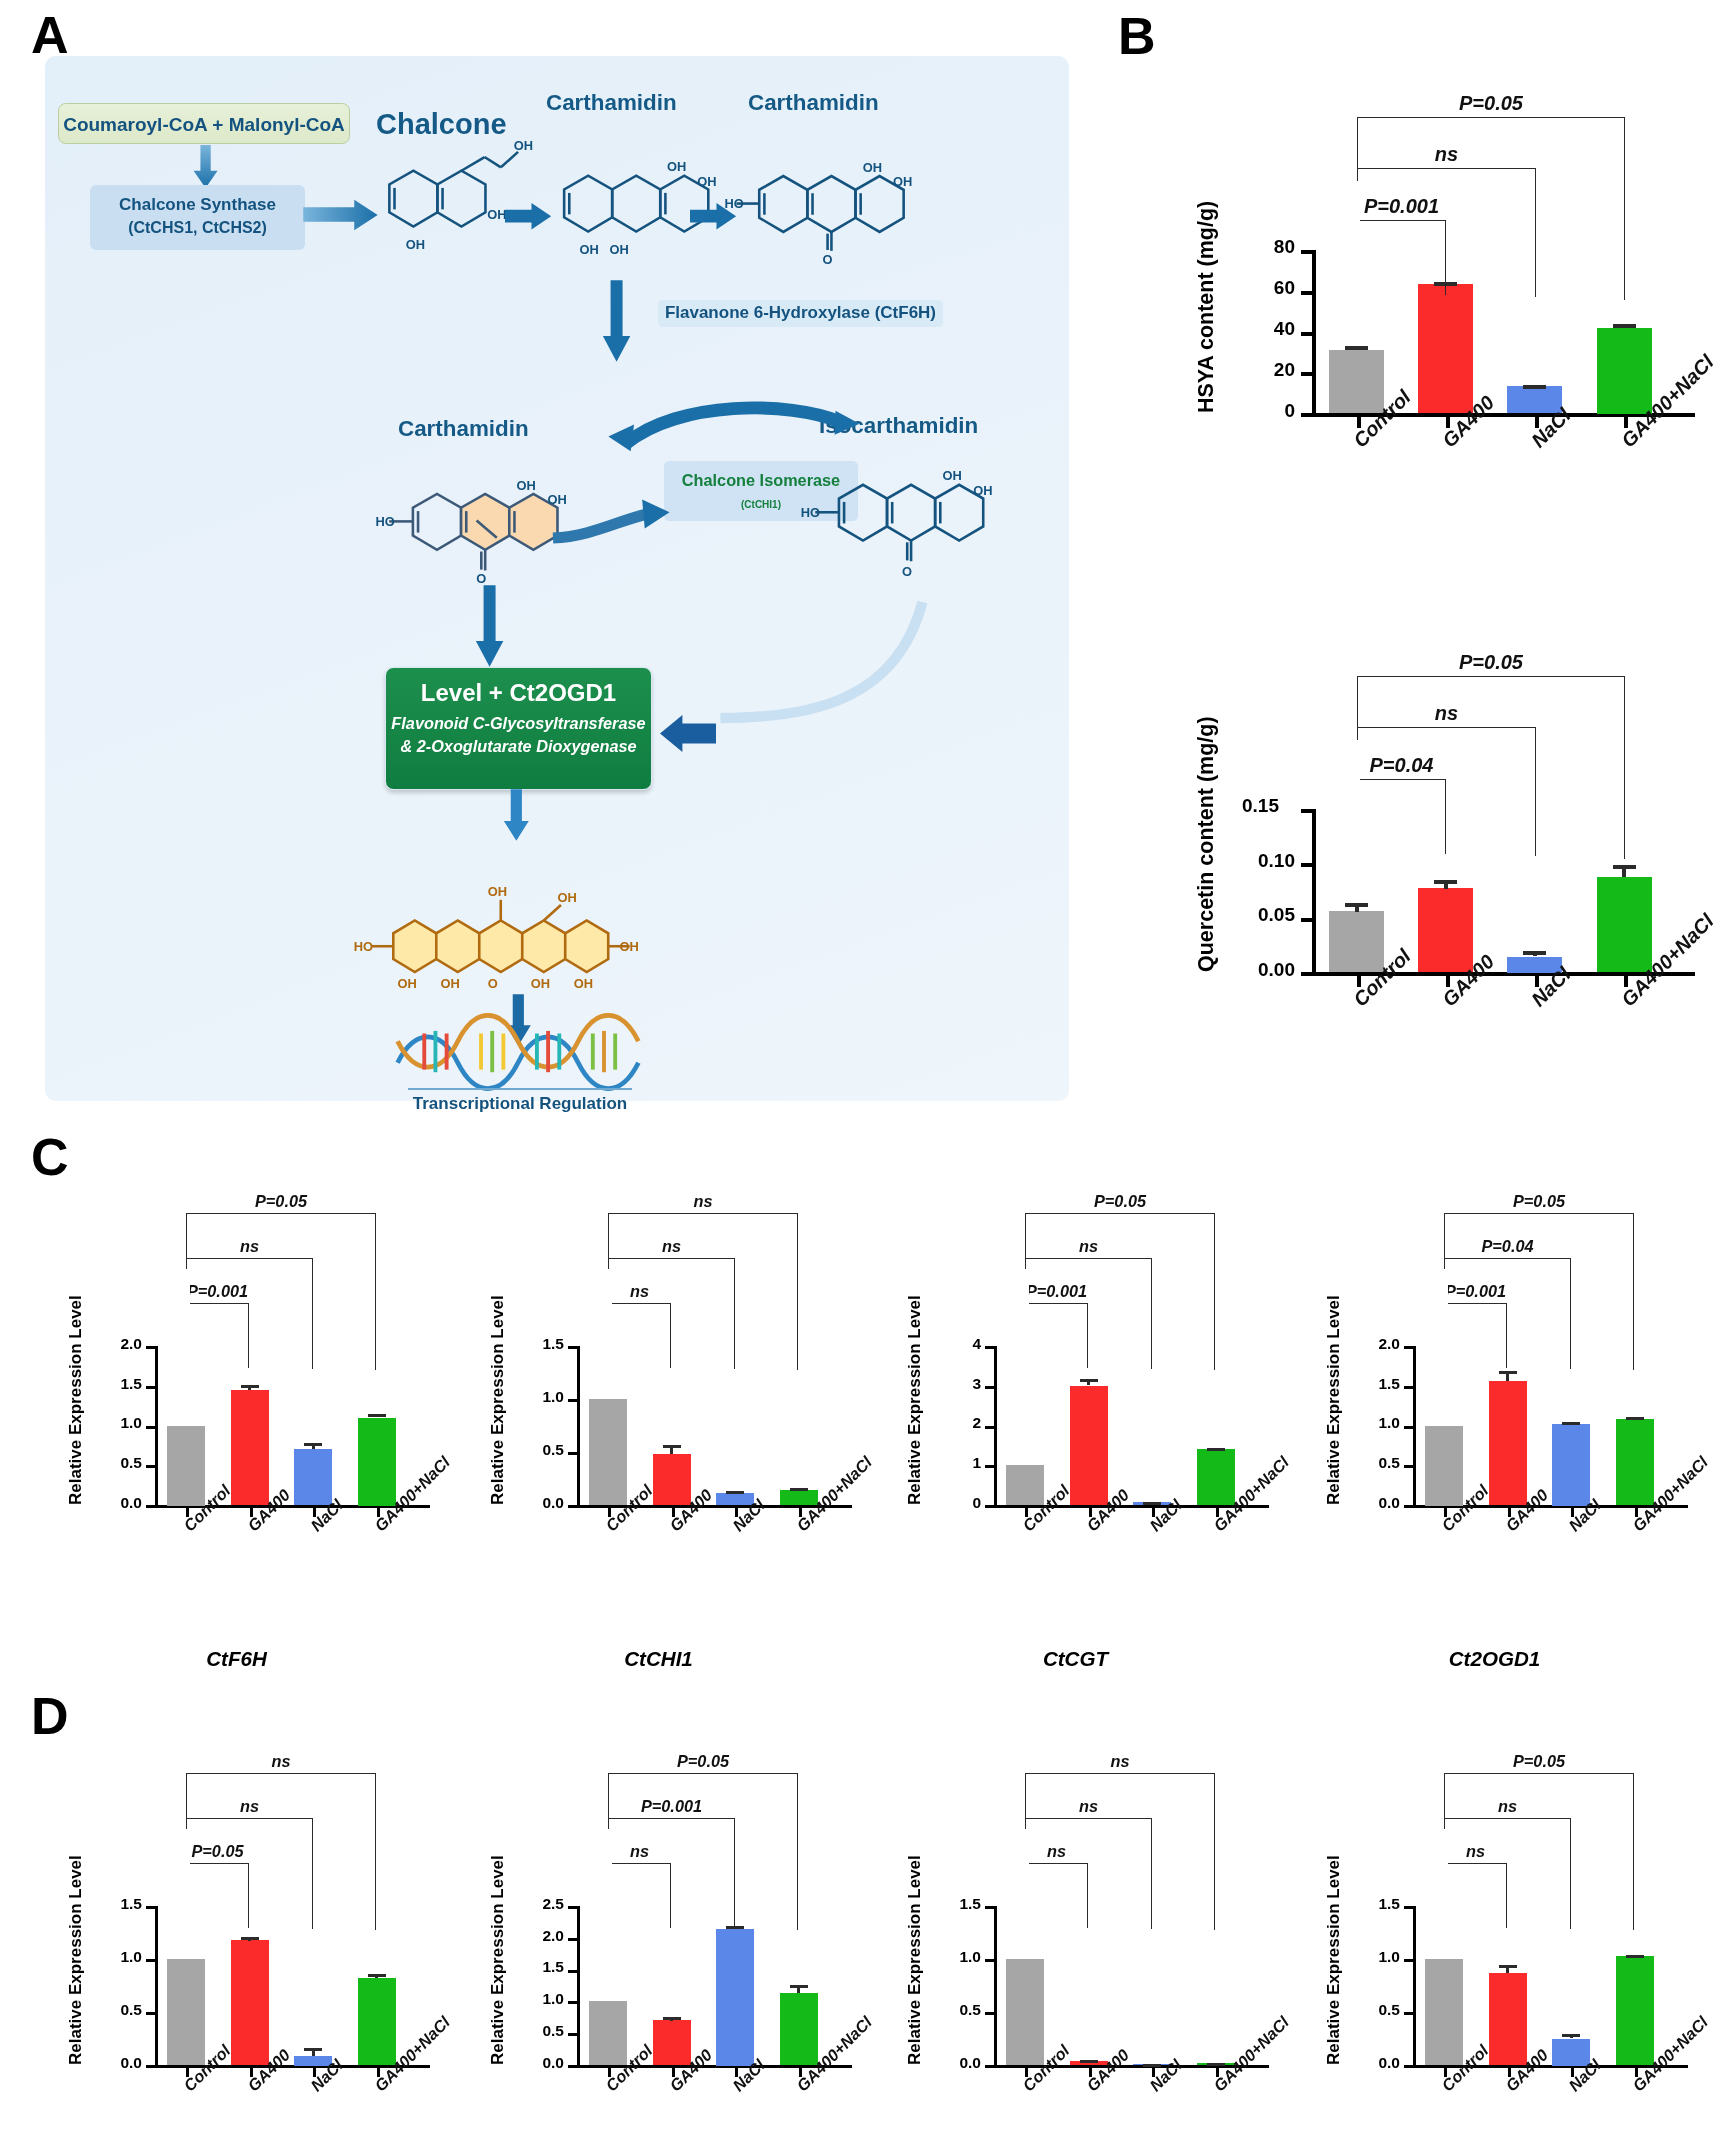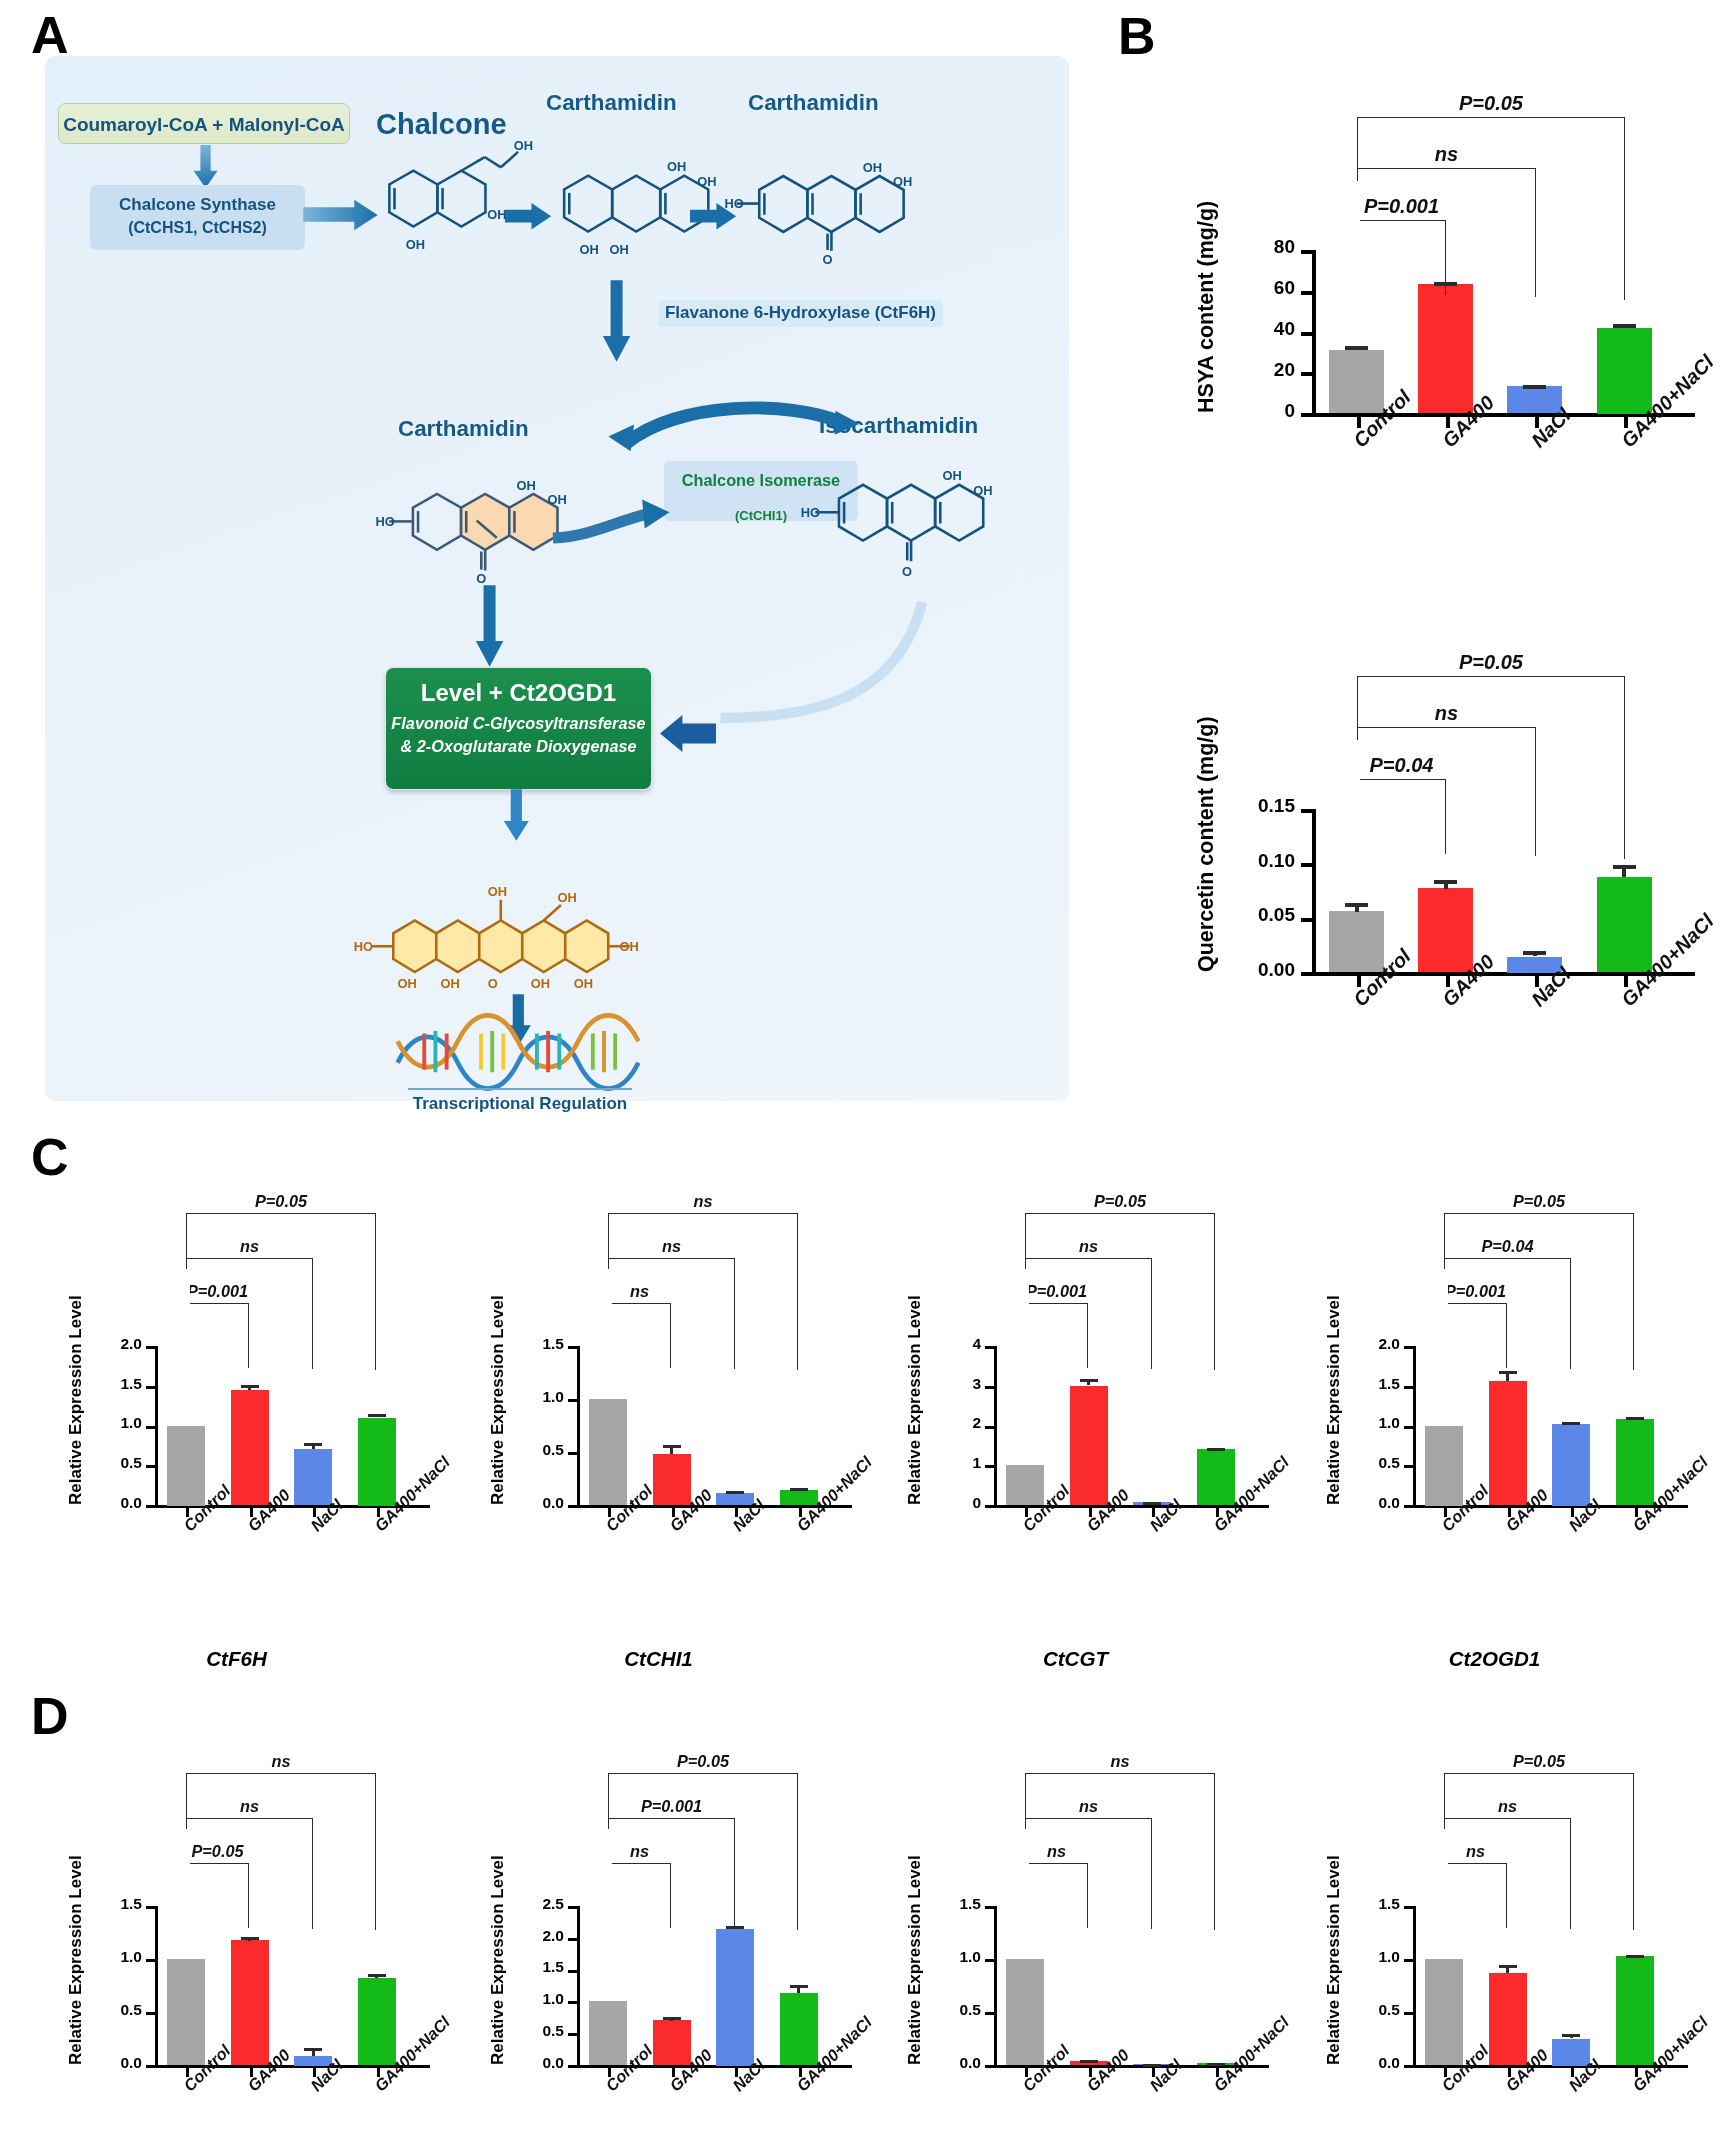--- a/index.html
+++ b/index.html
@@ -169,21 +169,21 @@
       <line x1="243" y1="150" x2="290" y2="190"></line>
     </g>
     <text class="oh" x="8" y="162">HO</text>
     <text class="oh" x="336" y="78">OH</text>
     <text class="oh" x="408" y="112">OH</text>
     <text class="oh" x="242" y="296">O</text>
   </svg>
 
   <div class="pa-node enzyme-box2" style="left:619px;top:405px;width:194px;height:60px;padding-top:9.5px;font-size:16.3px;">
     <div>Chalcone Isomerase</div>
-    <div style="font-size:13px;margin-top:18px;">(CtCHI1)</div>
+    <div style="font-size:10px;margin-top:9px;">(CtCHI1)</div>
   </div>
 
   <svg class="chem" style="left:555px;top:336px;width:267px;height:60px;" viewBox="0 0 620 140" width="267" height="60">
     <path d="M 60 120 C 180 20 440 20 560 70" stroke="#1a6fa8" stroke-width="30" fill="none"></path>
     <polygon points="70,138 18,104 78,76" fill="#1a6fa8"></polygon>
     <polygon points="548,44 604,74 546,100" fill="#1a6fa8"></polygon>
   </svg>
 
   <svg class="chem" style="left:508px;top:439px;width:120px;height:56px;" viewBox="0 0 280 130" width="120" height="56">
     <path d="M 0 100 C 90 96 150 60 220 44" stroke="#2f78ad" stroke-width="26" fill="none"></path>
@@ -338,21 +338,21 @@
 <div class="chart" id="chart-quercetin_content" style="left:1170px;top:611px; width:525px;height:542px;">
     <div class="axisline" style="left:142px;top:198px;width:3.9px;height:163px;"></div>
     <div class="axisline" style="left:142px;top:361px;width:383px;height:3.9px;"></div>
     <div class="tick" style="left:131px;top:361px;width:11.2px;height:3.9px;"></div>
     <div class="ticklab" style="left:56px;top:348px;width:69px;font-size:19px;">0.00</div>
     <div class="tick" style="left:131px;top:307px;width:11.2px;height:3.9px;"></div>
     <div class="ticklab" style="left:56px;top:293px;width:69px;font-size:19px;">0.05</div>
     <div class="tick" style="left:131px;top:252px;width:11.2px;height:3.9px;"></div>
     <div class="ticklab" style="left:56px;top:239px;width:69px;font-size:19px;">0.10</div>
     <div class="tick" style="left:131px;top:198px;width:11.2px;height:3.9px;"></div>
-    <div class="ticklab" style="left:56px;top:184px;width:69px;font-size:19px;">0.15</div>
+    <div class="ticklab" style="left:56px;top:184px;width:69px;font-size:19px;text-align:center;">0.15</div>
     <div class="ylab" style="left:24px;top:361px;font-size:21.5px;">Quercetin content (mg/g)</div>
     <div class="bar" style="left:159px;top:300px;width:55px;height:61px;background:#a6a6a6;"></div>
     <div class="errbar" style="left:185px;top:292px;width:3.9px;height:8.7px;"></div>
     <div class="errcap" style="left:175px;top:292px;width:23px;height:3.9px;"></div>
     <div class="tick" style="left:187px;top:365px;width:3.9px;height:11.2px;"></div>
     <div class="xlab" style="left:179px;top:384px;font-size:20px;">Control</div>
     <div class="bar" style="left:248px;top:277px;width:55px;height:84px;background:#fb2b2b;"></div>
     <div class="errbar" style="left:274px;top:269px;width:3.9px;height:8.7px;"></div>
     <div class="errcap" style="left:264px;top:269px;width:23px;height:3.9px;"></div>
     <div class="tick" style="left:276px;top:365px;width:3.9px;height:11.2px;"></div>

